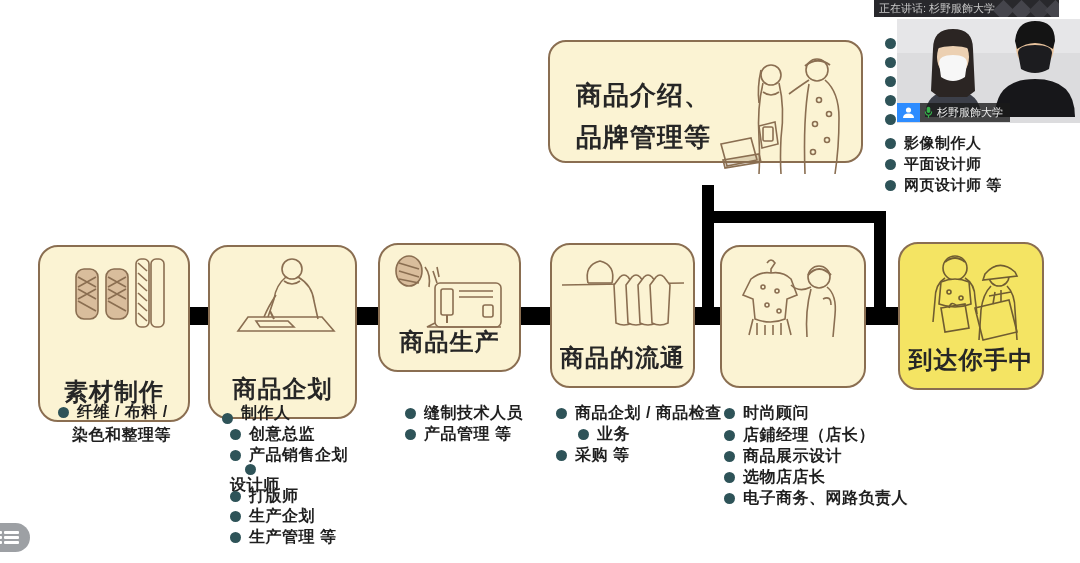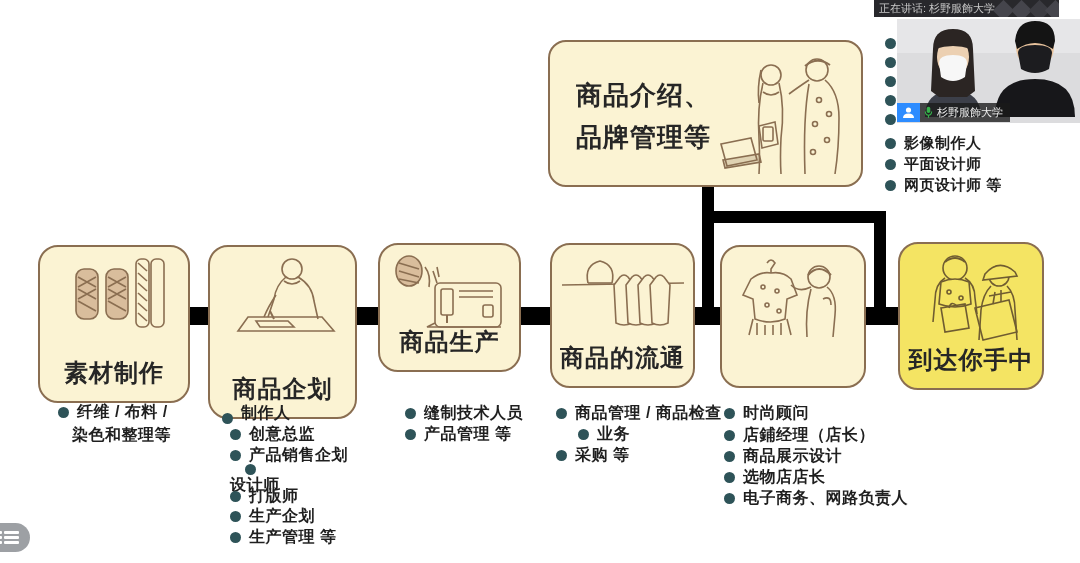--- a/index.html
+++ b/index.html
@@ -9,21 +9,21 @@
   #stage { position:relative; width:1080px; height:563px; background:#fff; }
 
   
   .flow-box { position:absolute; background:#fbf3d3; border:2px solid #8a6e51; border-radius:20px; }
   .flow-box.highlight { background:#f4e463; }
   .box-title { position:absolute; left:0; right:0; bottom:12px; text-align:center;
                font-size:24px; font-weight:600; color:#262626; letter-spacing:1px; white-space:nowrap; }
   .box-art { position:absolute; top:8px; left:0; right:0; display:flex; justify-content:center; }
 
   
-  #top-box { left:548px; top:40px; width:315px; height:147px; background:#fbf3d3;
+  #top-box { left:548px; top:40px; width:315px; height:123px; background:#fbf3d3;
              border:2px solid #8a6e51; border-radius:18px; position:absolute; }
   .top-title { position:absolute; left:26px; top:32px; font-size:26px; font-weight:600;
                color:#262626; line-height:42px; letter-spacing:1px; white-space:nowrap; }
 
   
   .conn { position:absolute; background:#000; }
 
   
   .role-row { position:absolute; display:flex; align-items:center; white-space:nowrap; }
   .dot { width:11px; height:11px; border-radius:50%; background:#2e5358; margin-right:8px; flex:0 0 auto; }
@@ -93,21 +93,21 @@
           <circle cx="134" cy="92" r="2.5"></circle>
           <circle cx="120" cy="104" r="2.5"></circle>
         <path d="M28 96 L58 90 L64 112 L34 118 Z"></path>
         <path d="M30 112 L66 106 L68 114 L32 120 Z" fill="#8a6e51" fill-opacity="0.25"></path>
         <path d="M66 78 L82 74 L85 96 L69 100 Z"></path>
         <rect x="70" y="79" width="10" height="14" rx="1.5"></rect>
       </svg>
     </div>
   </div>
 
-  <div class="flow-box" style="left:38px; top:245px; width:152px; height:158px;">
+  <div class="flow-box" style="left:38px; top:245px; width:152px; height:177px;">
     <div class="box-art">
       <svg width="120" height="80" viewBox="0 0 120 80" fill="none" stroke="#8a6e51" stroke-width="1.6">
         <rect x="22" y="14" width="22" height="50" rx="8" fill="#d9bd9c"></rect>
         <path d="M24 22 L42 32 M24 34 L42 44 M24 46 L42 56 M42 22 L24 32 M42 34 L24 44"></path>
         <rect x="52" y="14" width="22" height="50" rx="8" fill="#d9bd9c"></rect>
         <path d="M54 22 L72 32 M54 34 L72 44 M54 46 L72 56 M72 22 L54 32 M72 34 L54 44"></path>
         <rect x="82" y="4" width="13" height="68" rx="5"></rect>
         <path d="M84 8 L93 16 M84 18 L93 26 M84 28 L93 36 M84 38 L93 46 M84 48 L93 56 M84 58 L93 66"></path>
         <rect x="97" y="4" width="13" height="68" rx="5"></rect>
       </svg>
@@ -246,21 +246,21 @@
       <span class="dot"></span>
       <span class="role-label">缝制技术人员</span>
     </div>
   <div class="role-row" style="left:405px; top:424px;">
       <span class="dot"></span>
       <span class="role-label">产品管理 等</span>
     </div>
 
   <div class="role-row" style="left:556px; top:403px;">
       <span class="dot"></span>
-      <span class="role-label">商品管理 / 商品检查</span>
+      <span class="role-label">商品企划 / 商品检查</span>
     </div>
   <div class="role-row" style="left:578px; top:424px;">
       <span class="dot"></span>
       <span class="role-label">业务</span>
     </div>
   <div class="role-row" style="left:556px; top:445px;">
       <span class="dot"></span>
       <span class="role-label">采购 等</span>
     </div>
 

